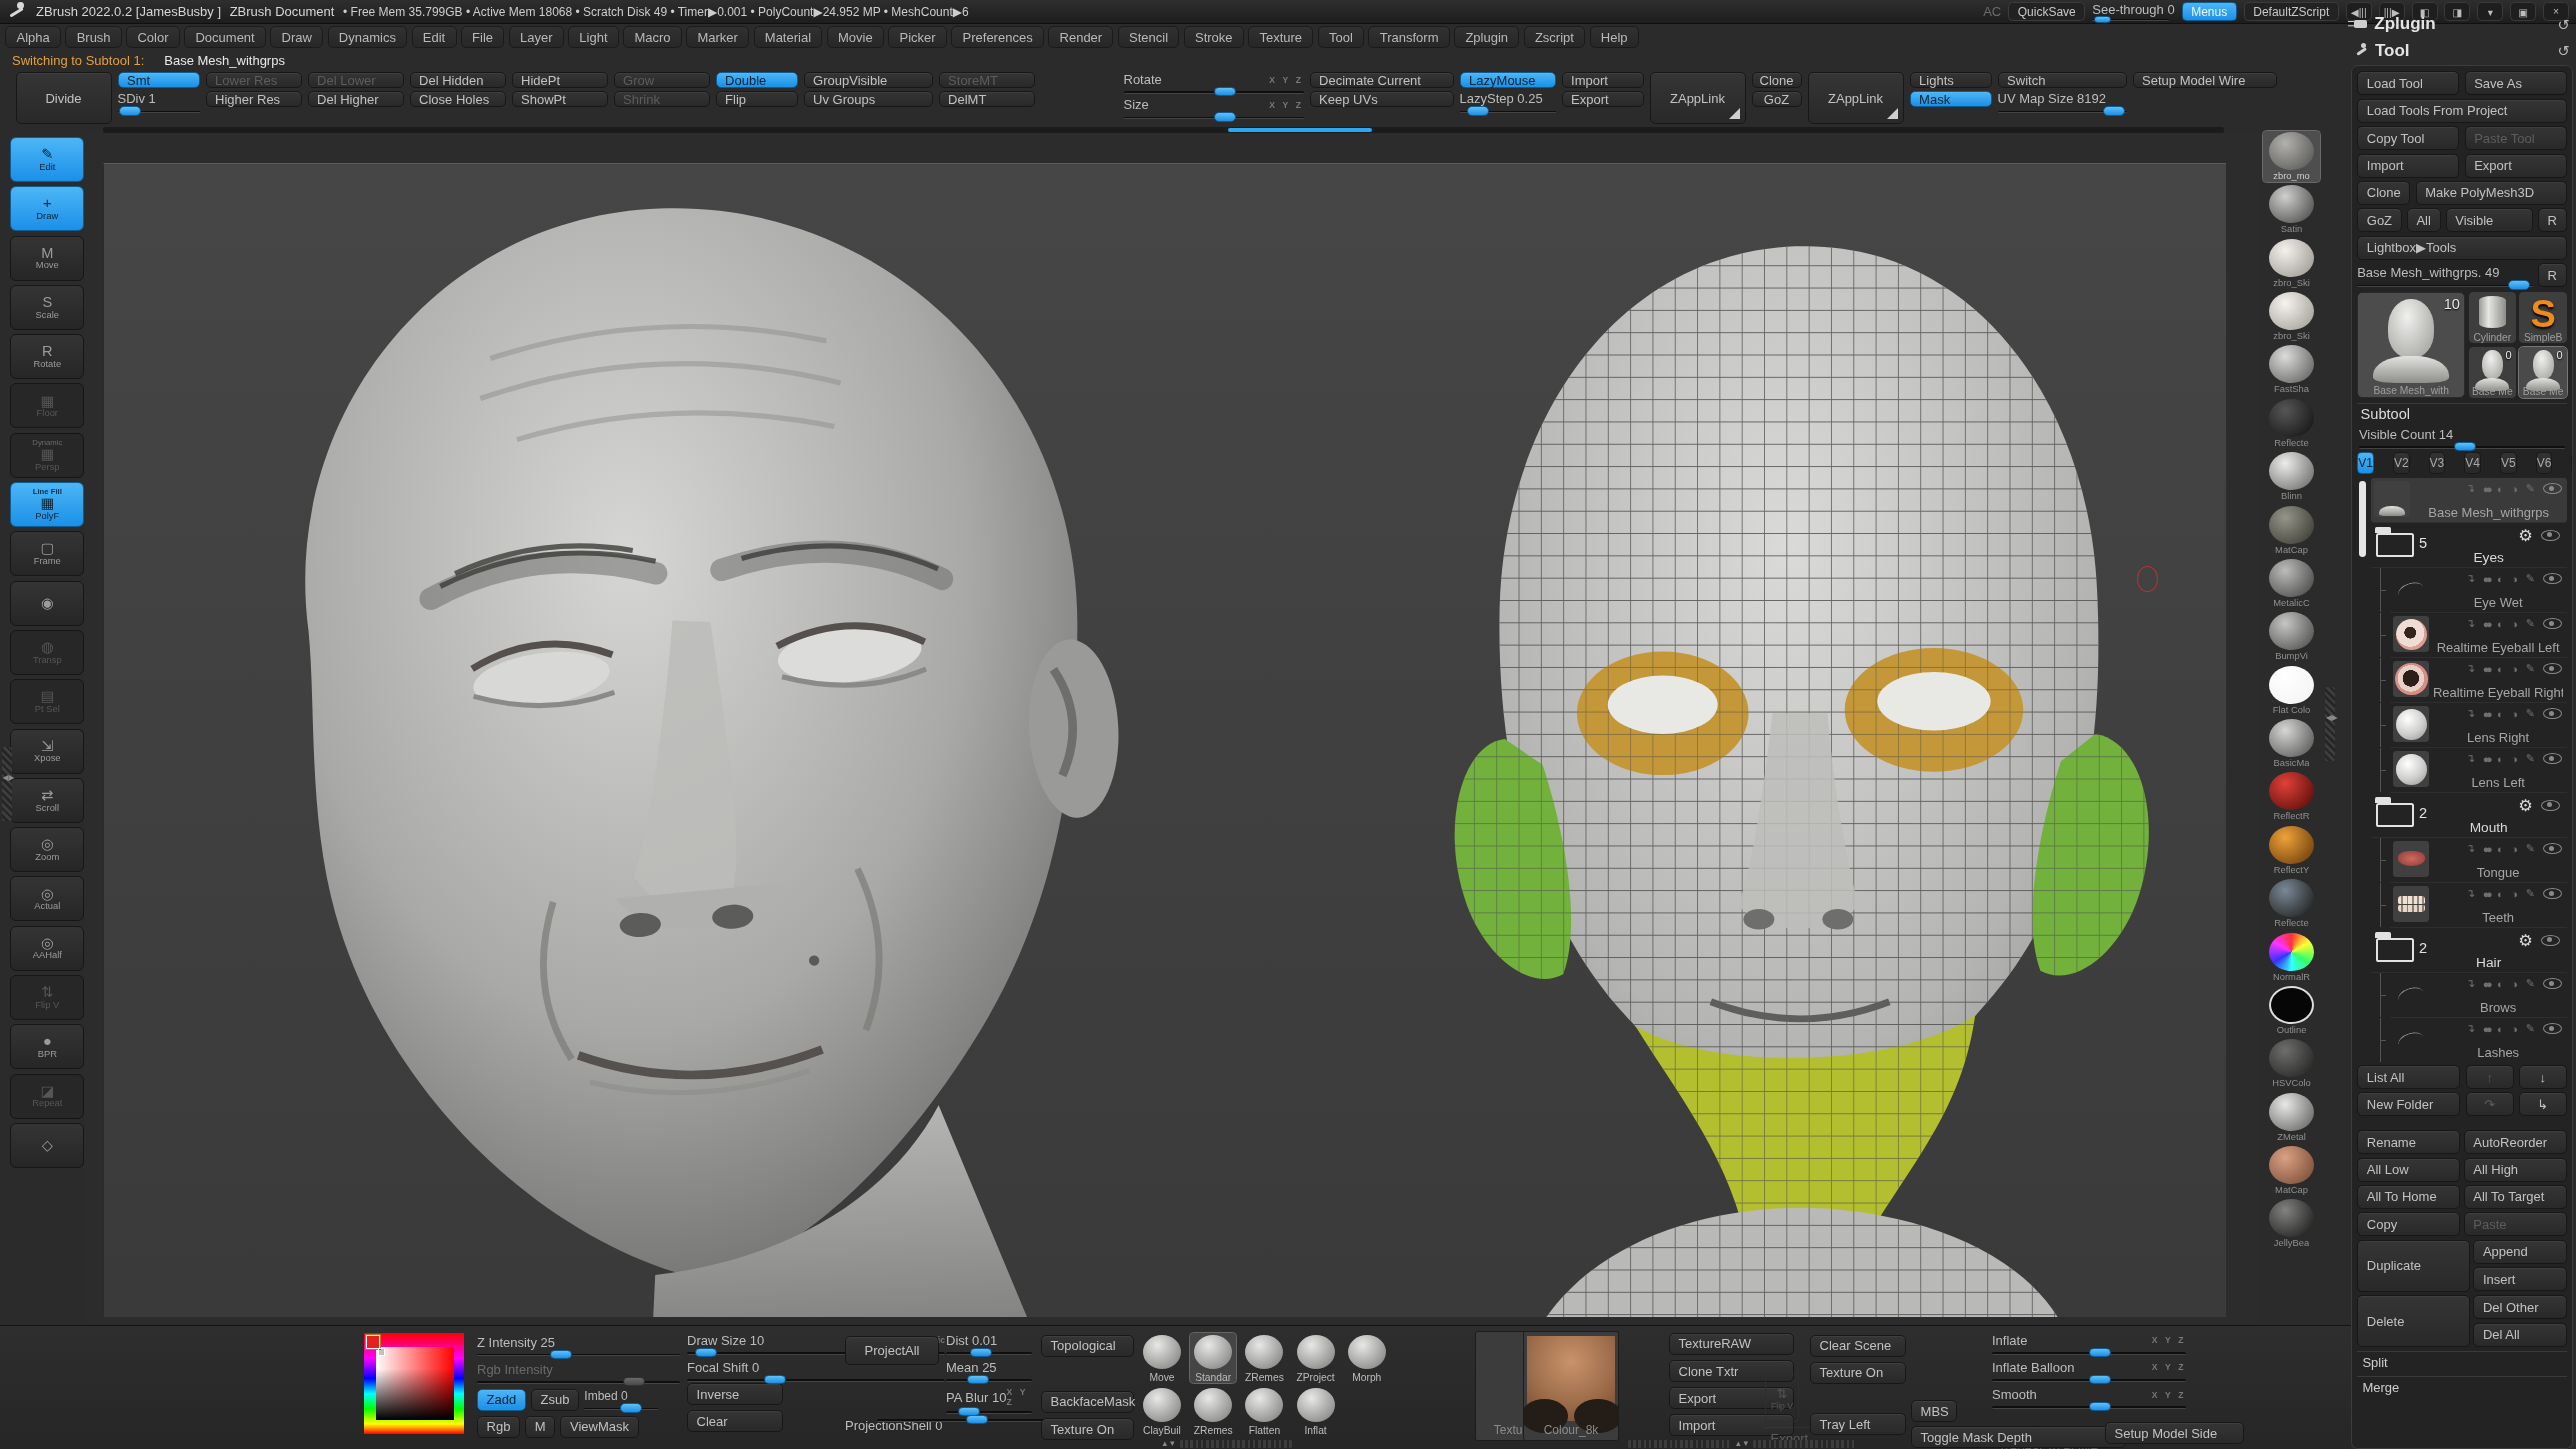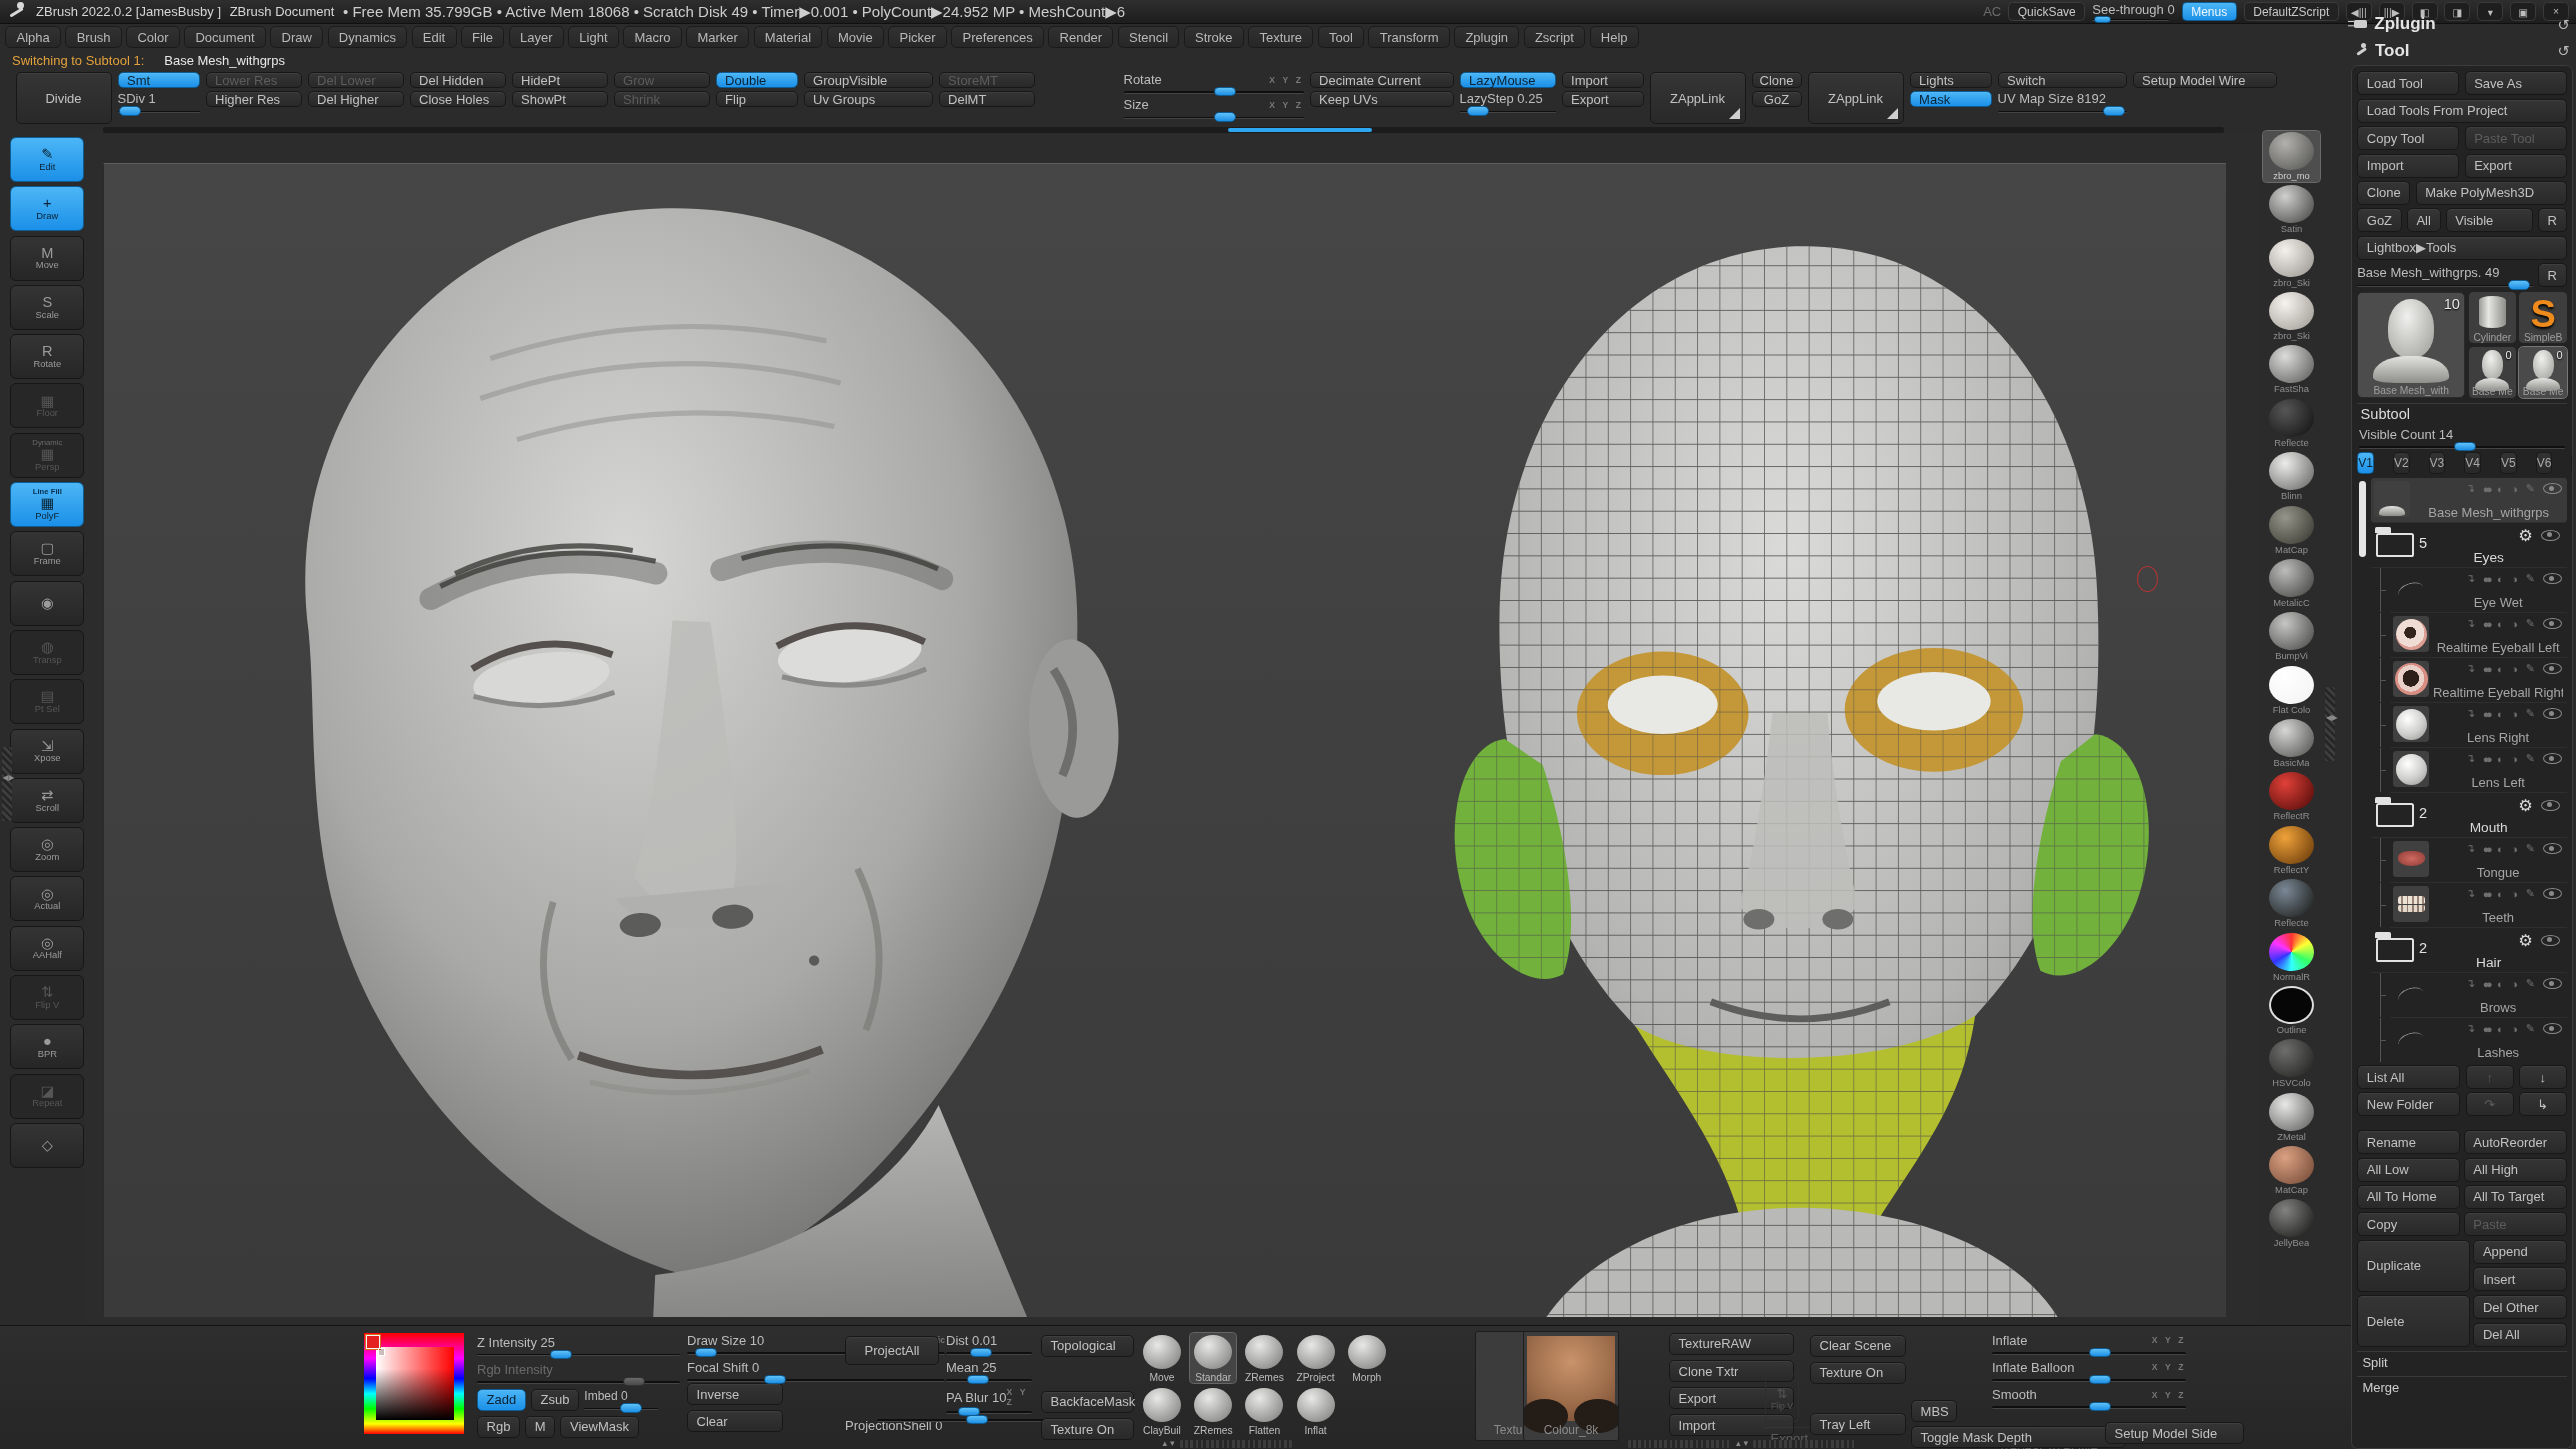--- a/index.html
+++ b/index.html
@@ -26,21 +26,21 @@
 .sl{display:flex;flex-direction:column;gap:4.3px;justify-content:center}
 .fold{position:relative}
 .fold::after{content:"";position:absolute;right:4.3px;bottom:4.3px;border-left:11px solid transparent;border-bottom:11px solid #cfcfcf}
 
 .titlebar{position:absolute;left:0;top:0;width:2576px;height:24px;display:flex;align-items:center;gap:8.6px;
   background:linear-gradient(#2e2e2e,#1d1d1d);padding:0 6.9px;border-bottom:0.9px solid #101010}
 .logo{position:relative;width:20.6px;height:20.6px;flex:0 0 auto}
 .logo::before{content:"";position:absolute;top:0.9px;left:10.3px;width:6.9px;height:6.9px;border-radius:50%;background:#d8d8d8}
 .logo::after{content:"";position:absolute;top:9.4px;left:1.7px;width:14.6px;height:2.6px;background:#d8d8d8;border-radius:1.7px;transform:rotate(-32deg)}
 .tb-title{color:#d6d6d6;font-size:13px}
-.tb-stats{color:#cdcdcd;font-size:15px}
+.tb-stats{color:#cdcdcd;font-size:12px}
 .tb-right{margin-left:auto;display:flex;align-items:center;gap:6.9px}
 .tbtn{height:19px;padding:0 8.6px;display:flex;align-items:center;border-radius:4.3px;background:#222;
   border:0.9px solid #3c3c3c;color:#c9c9c9;font-size:12px}
 .tbtn.blue{background:linear-gradient(#4cb6f6,#1b90e8);color:#eef8ff;border-color:#0d5c93}
 .seethru{display:flex;flex-direction:column;gap:1.7px;align-items:flex-start}
 .seethru .tr{width:77px;height:1.7px}
 .seethru .th{width:17px;height:6.9px;top:-2.6px}
 .winiconbtn{width:26px;height:19px;display:flex;align-items:center;justify-content:center;border-radius:4.3px;
   background:#1e1e1e;border:0.9px solid #3a3a3a;color:#bdbdbd;font-size:10.3px}
 

